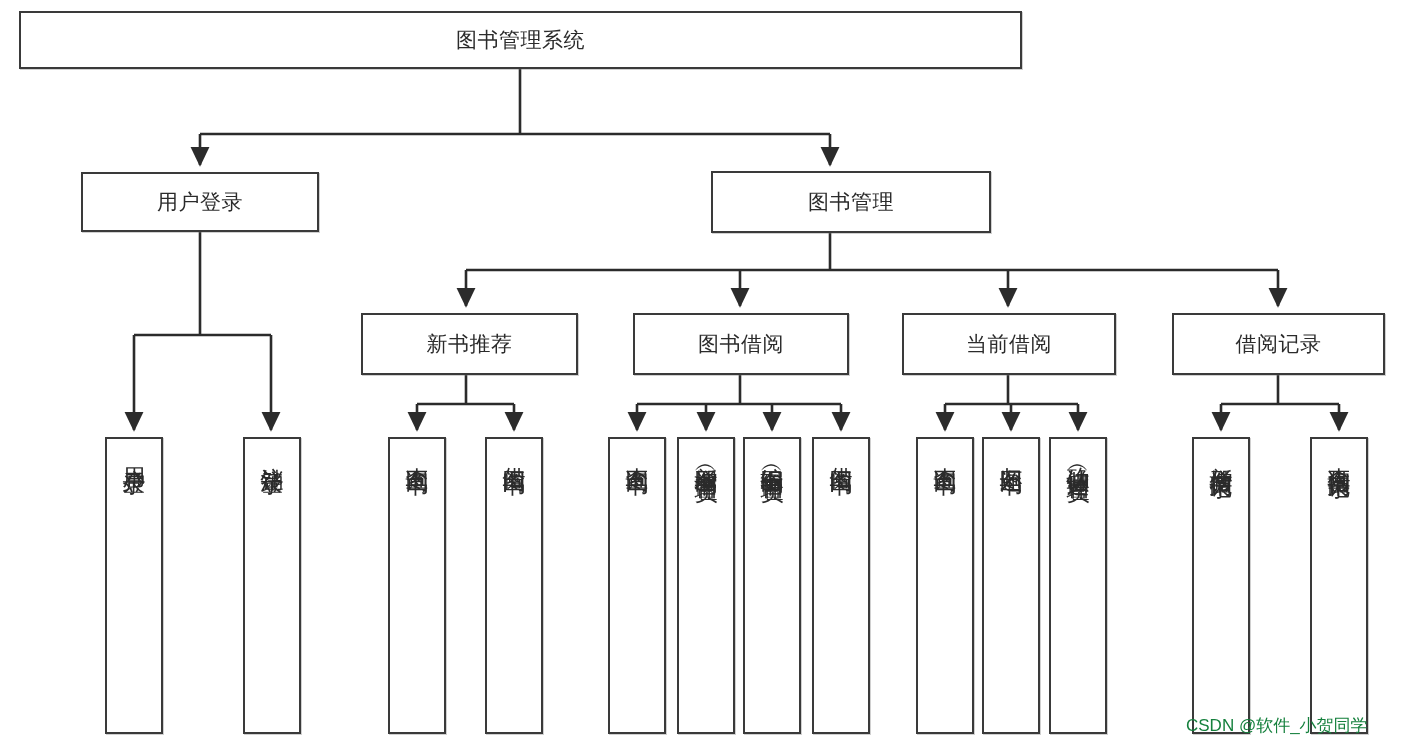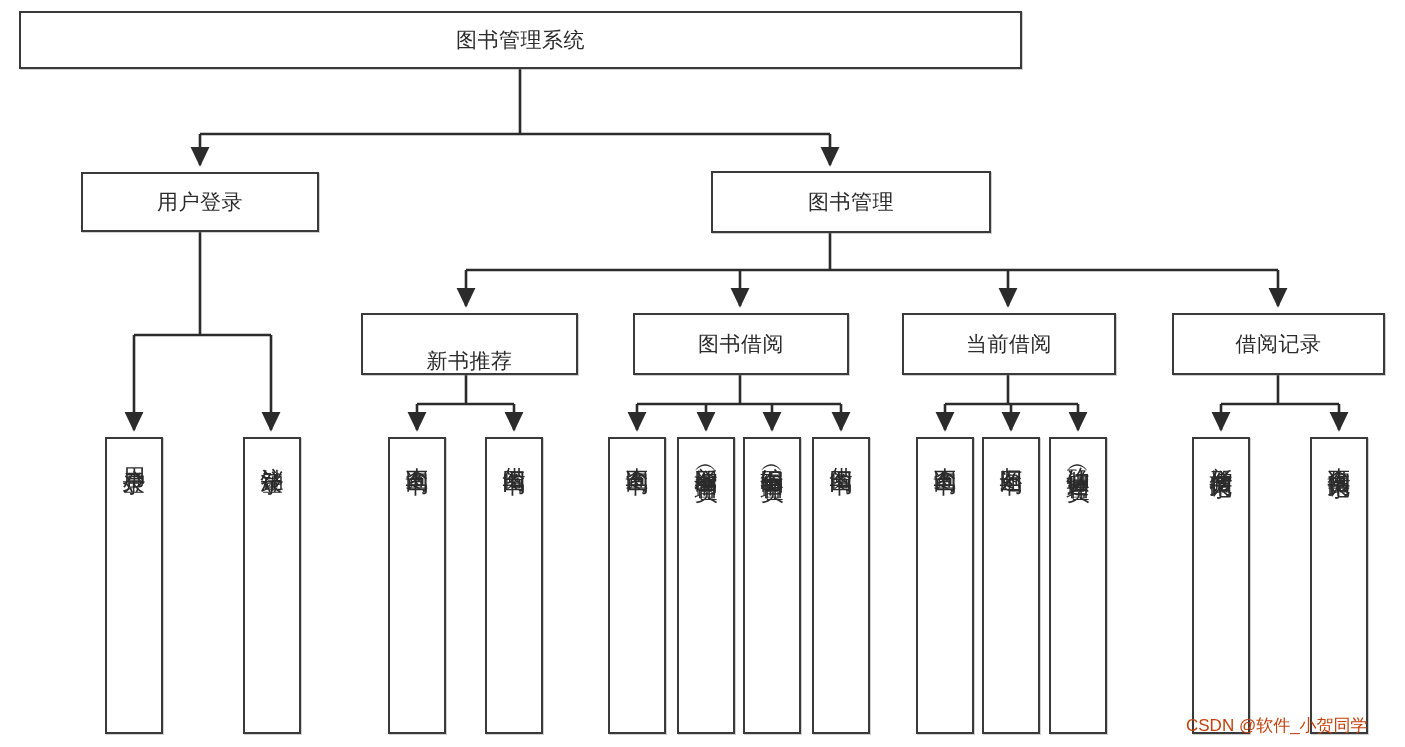--- a/index.html
+++ b/index.html
@@ -55,21 +55,21 @@
     text-orientation: upright;
     font-size: 23px;
     letter-spacing: 2px;
     line-height: 1;
   }
   #watermark {
     position: absolute;
     left: 1186px;
     top: 714px;
     font-size: 17px;
-    color: #c2410c;
+    color: #15803d;
     white-space: nowrap;
     user-select: none;
   }
 </style>
 </head>
 <body>
 
 <div id="canvas">
 
   <svg id="edges" viewBox="0 0 1405 747" width="1405" height="747" xmlns="http://www.w3.org/2000/svg">
@@ -127,21 +127,21 @@
     <span class="lbl">图书管理系统</span>
   </div>
 
   <div class="node h" style="left:81px; top:172px; width:238px; height:60px;">
     <span class="lbl">用户登录</span>
   </div>
   <div class="node h" style="left:711px; top:171px; width:280px; height:62px;">
     <span class="lbl">图书管理</span>
   </div>
 
-  <div class="node h" style="left:361px; top:313px; width:217px; height:62px;align-items:flex-end;">
+  <div class="node h" style="left:361px; top:313px; width:217px; height:62px;">
     <span class="lbl">新书推荐</span>
   </div>
   <div class="node h" style="left:902px; top:313px; width:214px; height:62px;">
     <span class="lbl">当前借阅</span>
   </div>
   <div class="node h" style="left:633px; top:313px; width:216px; height:62px;">
     <span class="lbl">图书借阅</span>
   </div>
   <div class="node h" style="left:1172px; top:313px; width:213px; height:62px;justify-content:center;">
     <span class="lbl">借阅记录</span>

